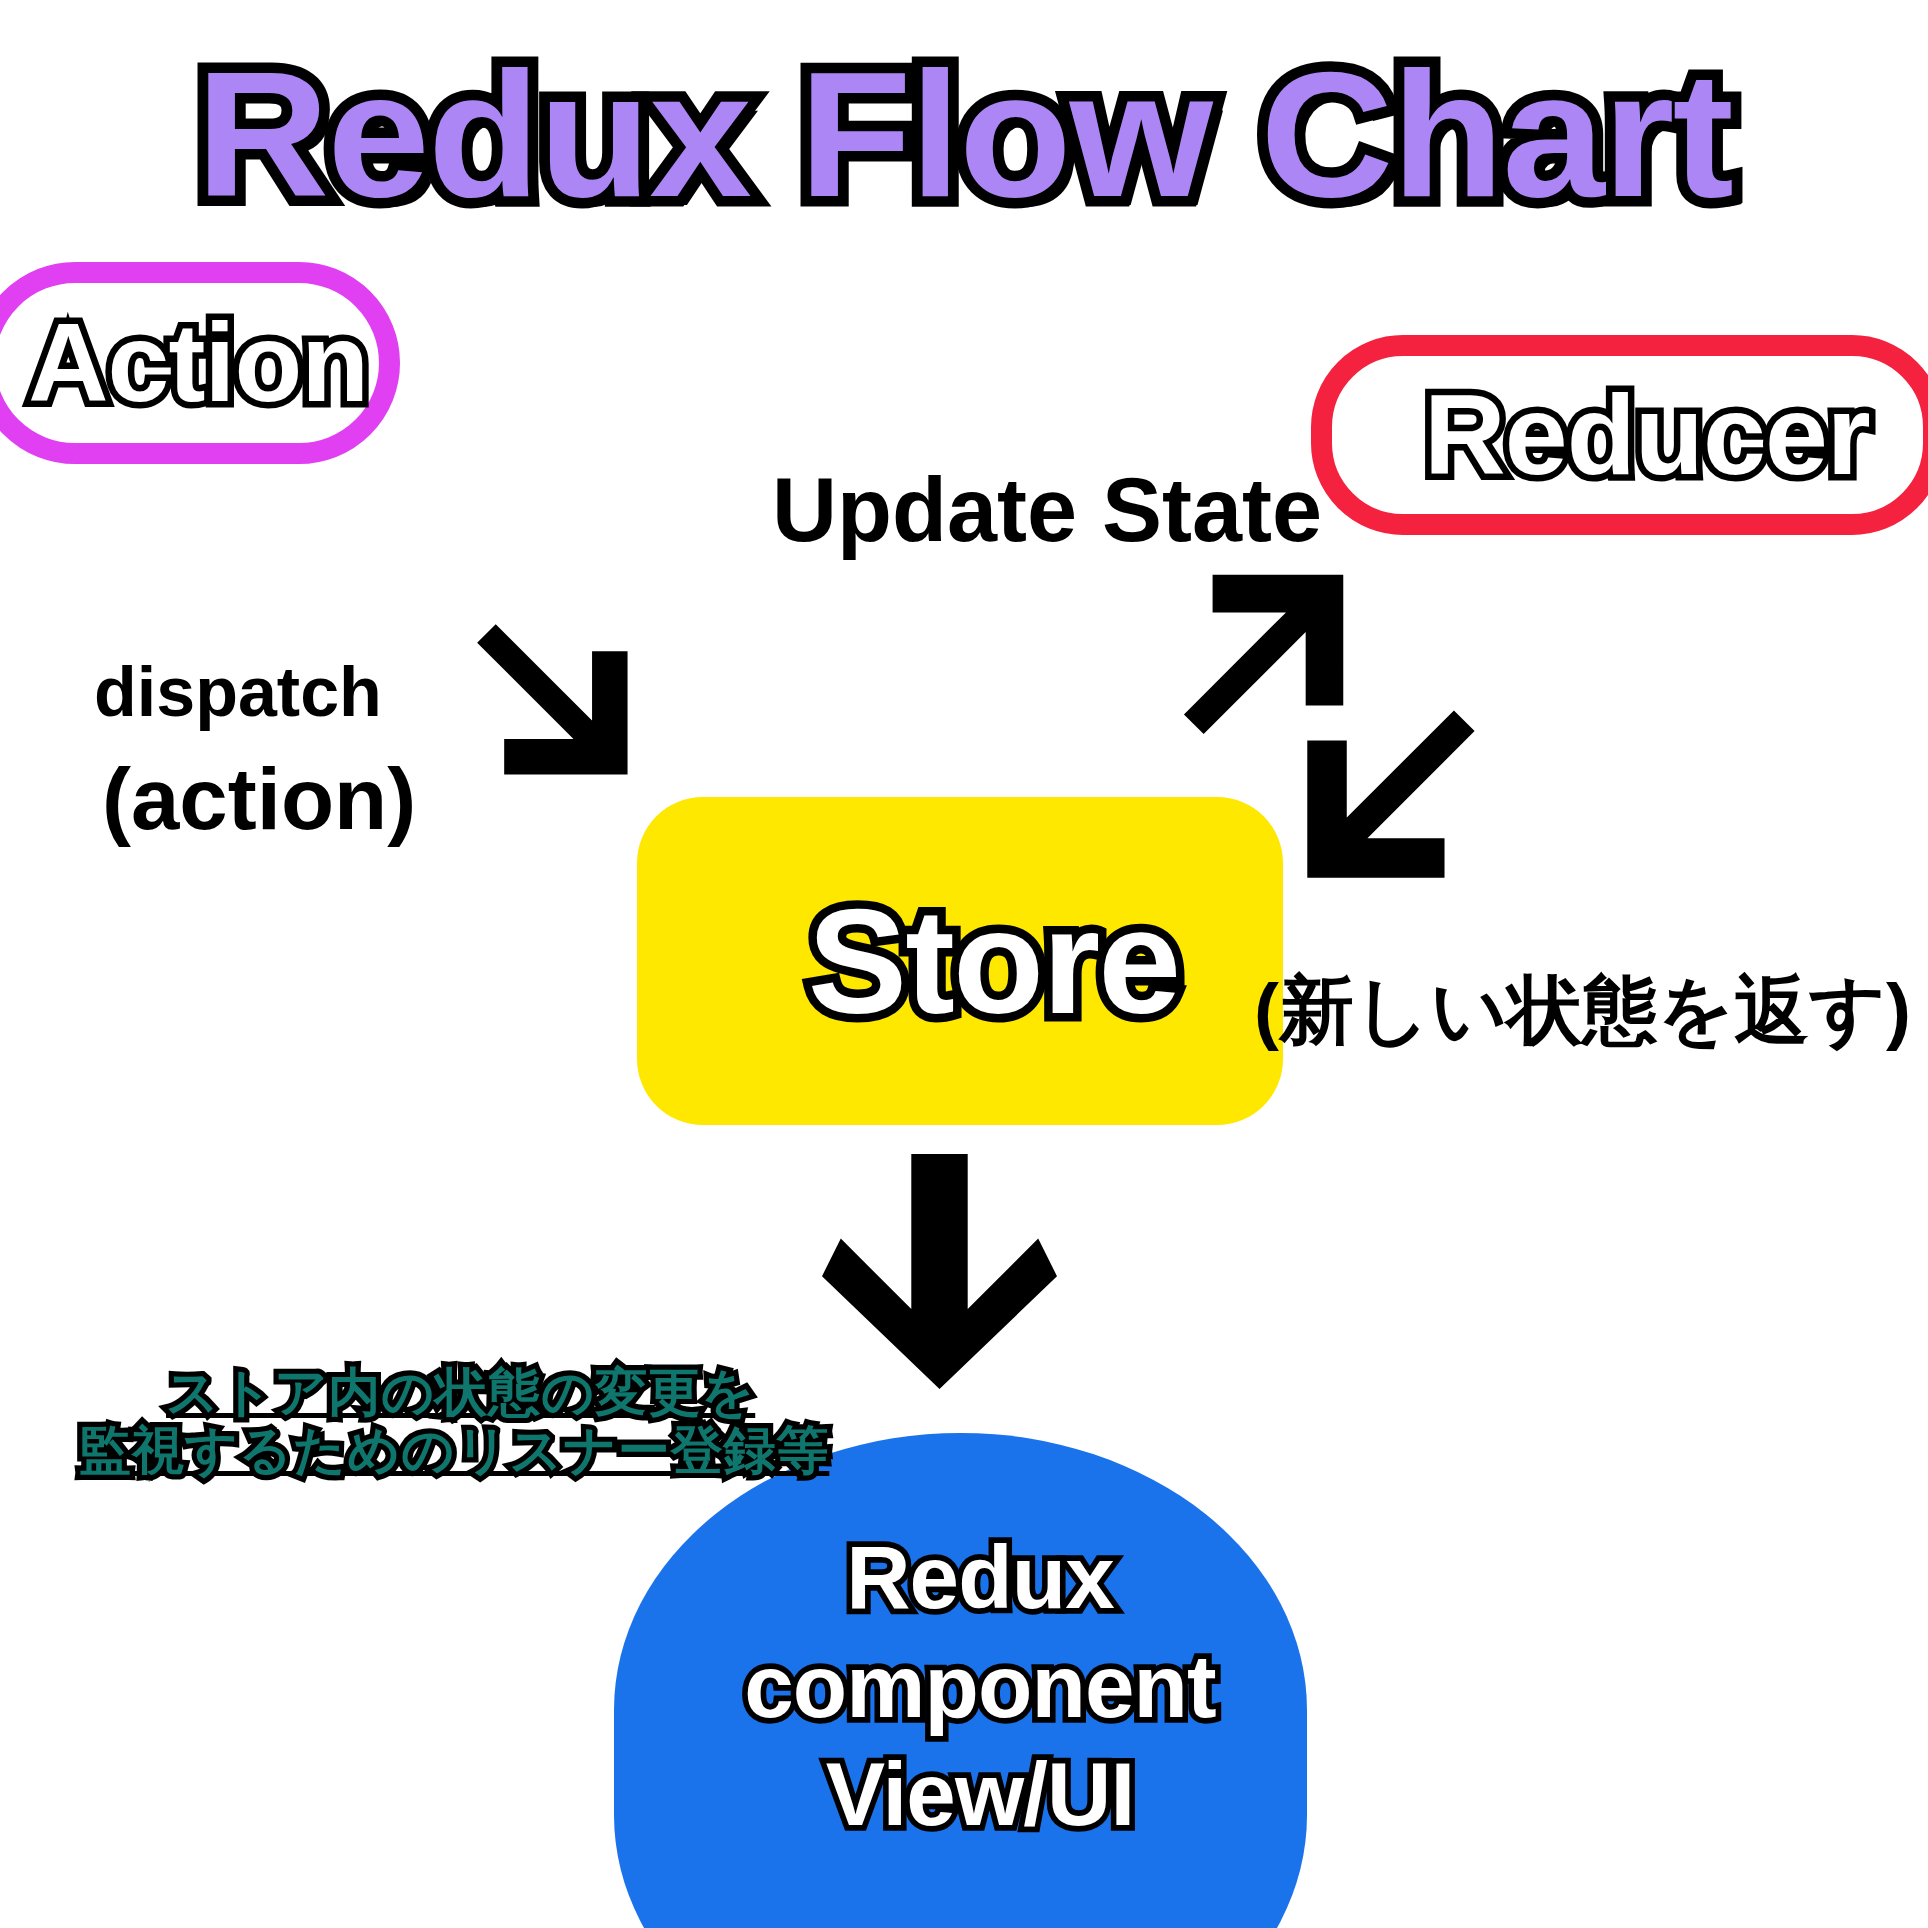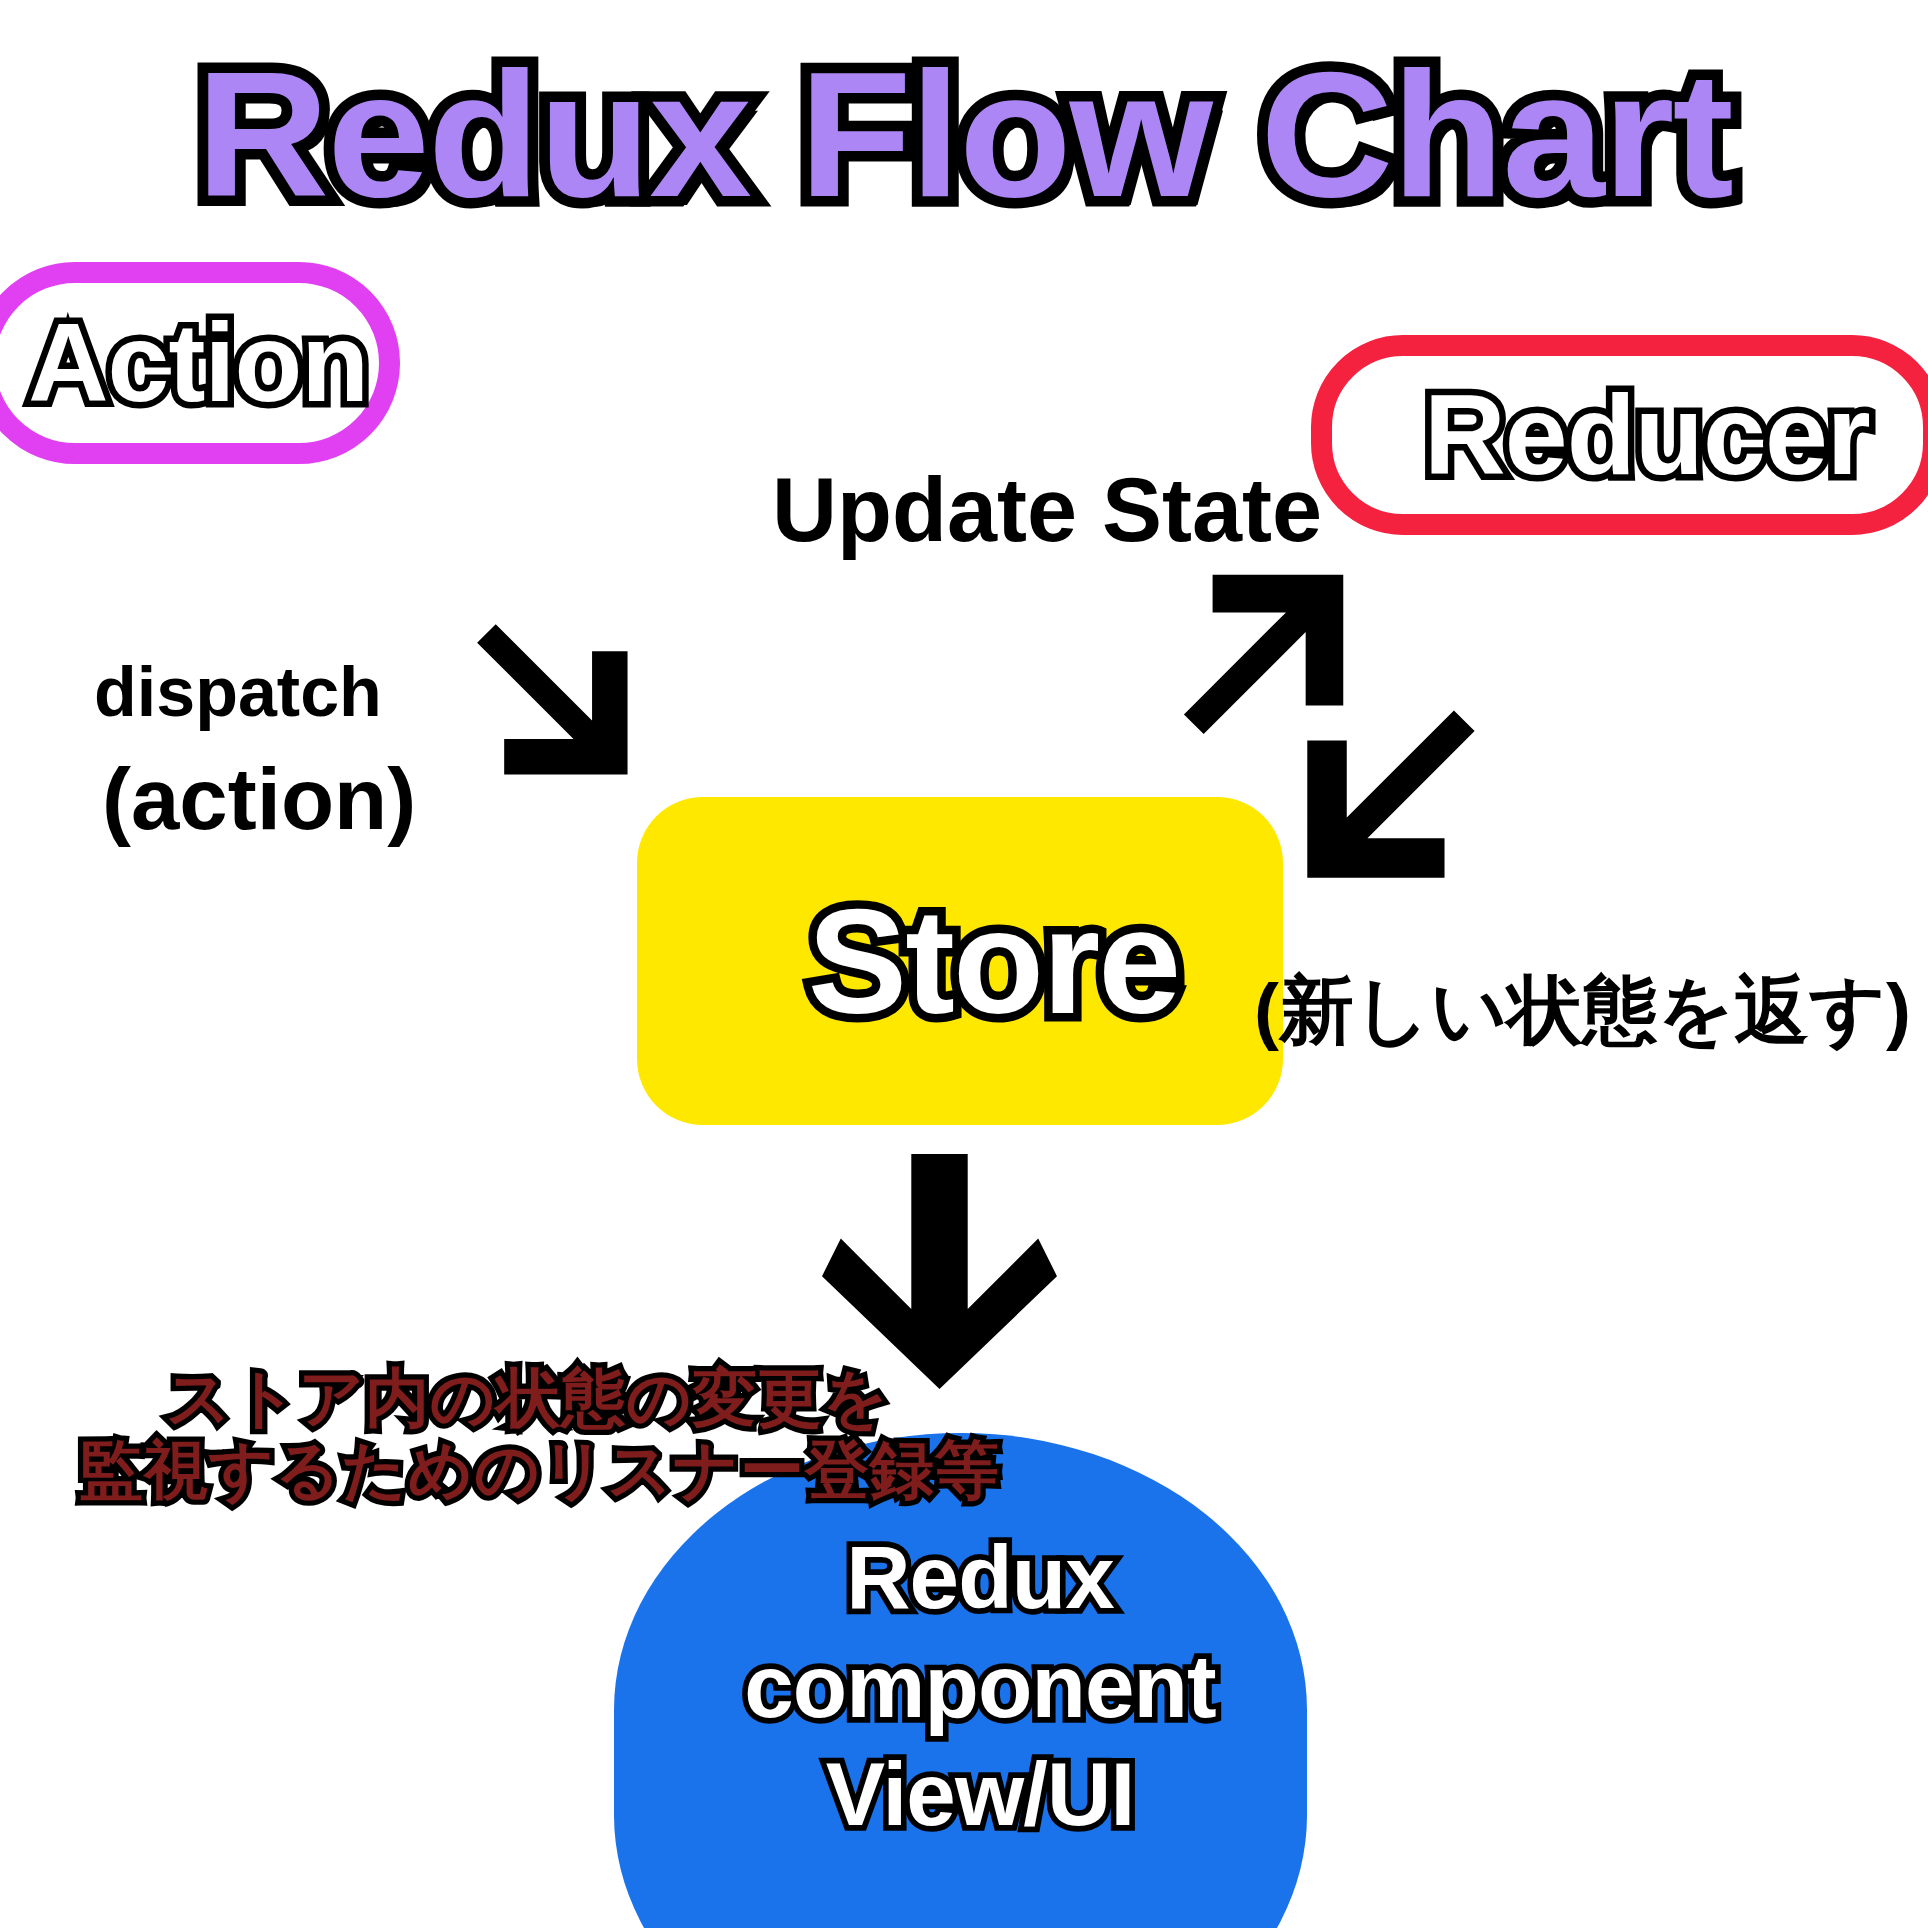--- a/index.html
+++ b/index.html
@@ -160,27 +160,28 @@
   }
 
   
   .jp-note {
     position: absolute;
     left: 79px;
     top: 1363px;
     width: 904px;
     font-family: "DejaVu Sans", "Liberation Sans", sans-serif;
     font-weight: bold;
-    font-size: 64px;
+    font-size: 52px;
     line-height: 1.12;
     letter-spacing: 0.9px;
-    color: #7f1d1d;
+    color: #0f766e;
     -webkit-text-stroke: 10.4px #000000;
     paint-order: stroke fill;
     white-space: nowrap;
+    text-decoration: underline;
   }
   .jp-note div { }
   .jp-line-1 { padding-left: 87px; }
   .jp-line-2 { padding-left: 0px; }
 
   
   .arrow { position: absolute; }
   .arrow-dispatch { left: 467px;  top: 614px;  width: 169px; height: 169px; }
   .arrow-update   { left: 1175px; top: 573px;  width: 179px; height: 179px; }
   .arrow-newstate { left: 1296px; top: 701px;  width: 188px; height: 188px; }

